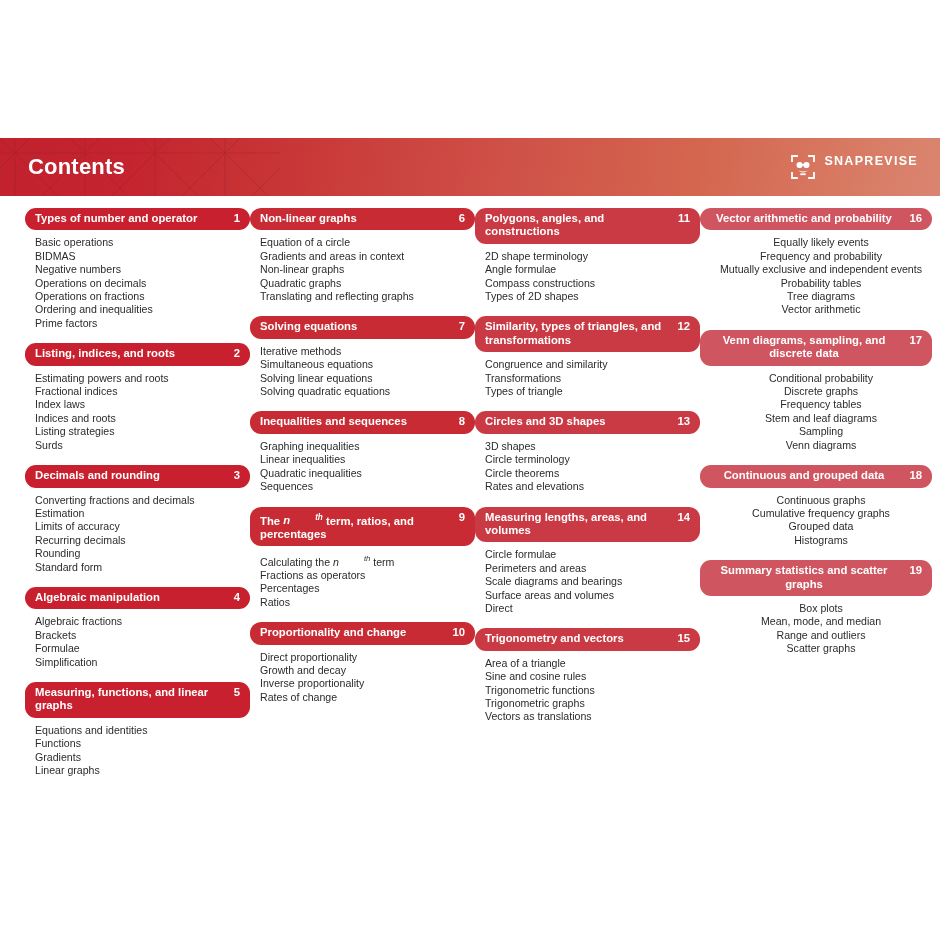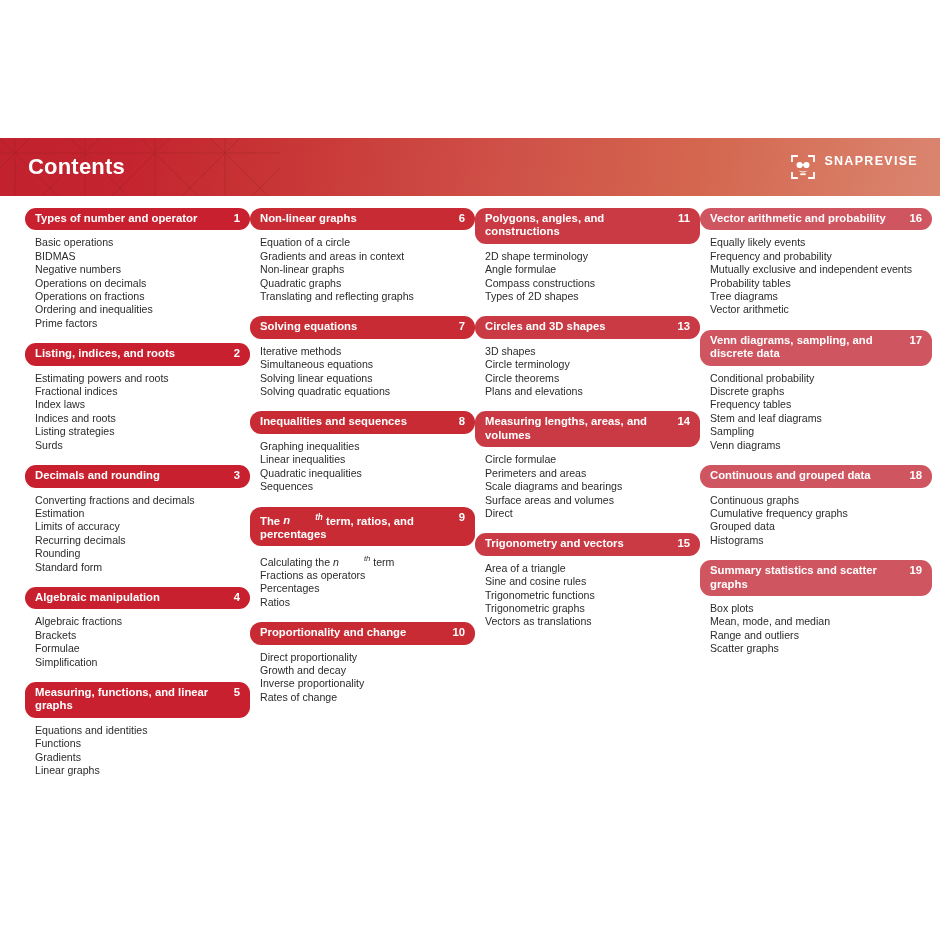--- a/index.html
+++ b/index.html
@@ -79,21 +79,21 @@
     display: flex;
     gap: 0;
   }
   .col {
     width: 225px;
     box-sizing: border-box;
   }
   .col.c1 { margin-left: 25px; }
   .col.c2 { margin-left: 0px; }
   .col.c3 { margin-left: 0px; }
-  .col.c4 { margin-left: 0px; width: 232px; }
+  .col.c4 { margin-left: 0px; width: 232px; text-align: center; }
 
   .section { margin-bottom: 2px; }
 
   .sec-bar {
     position: relative;
     border-radius: 11px;
     padding: 4px 10px 5px 10px;
     min-height: 11px;
     display: block;
     color: #ffffff;
@@ -311,28 +311,39 @@
         </div>
         <ul class="topic-list">
           <li>2D shape terminology</li>
           <li>Angle formulae</li>
           <li>Compass constructions</li>
           <li>Types of 2D shapes</li>
         </ul>
       </div>
       <div class="section">
         <div class="sec-bar">
+          <span class="sec-title">Similarity, types of triangles, and transformations</span>
+          <span class="sec-num">12</span>
+        </div>
+        <ul class="topic-list">
+          <li>Congruence and similarity</li>
+          <li>Transformations</li>
+          <li>Types of triangle</li>
+        </ul>
+      </div>
+      <div class="section">
+        <div class="sec-bar">
           <span class="sec-title">Circles and 3D shapes</span>
           <span class="sec-num">13</span>
         </div>
         <ul class="topic-list">
           <li>3D shapes</li>
           <li>Circle terminology</li>
           <li>Circle theorems</li>
-          <li>Plans and elevations</li>
+          <li>Rates and elevations</li>
         </ul>
       </div>
       <div class="section">
         <div class="sec-bar">
           <span class="sec-title">Measuring lengths, areas, and volumes</span>
           <span class="sec-num">14</span>
         </div>
         <ul class="topic-list">
           <li>Circle formulae</li>
           <li>Perimeters and areas</li>

